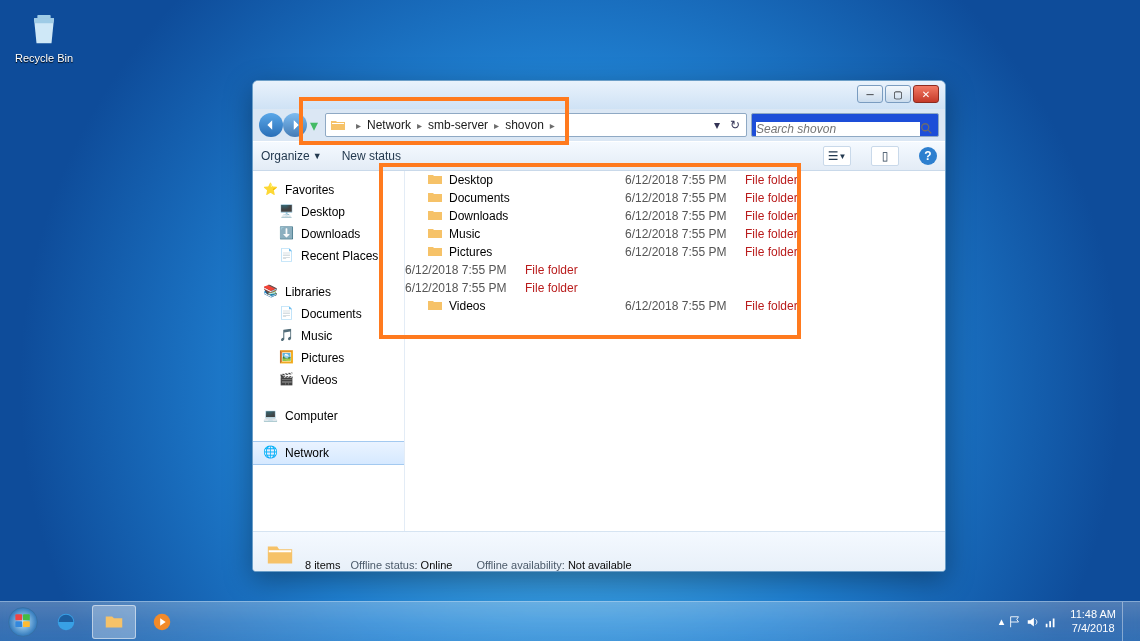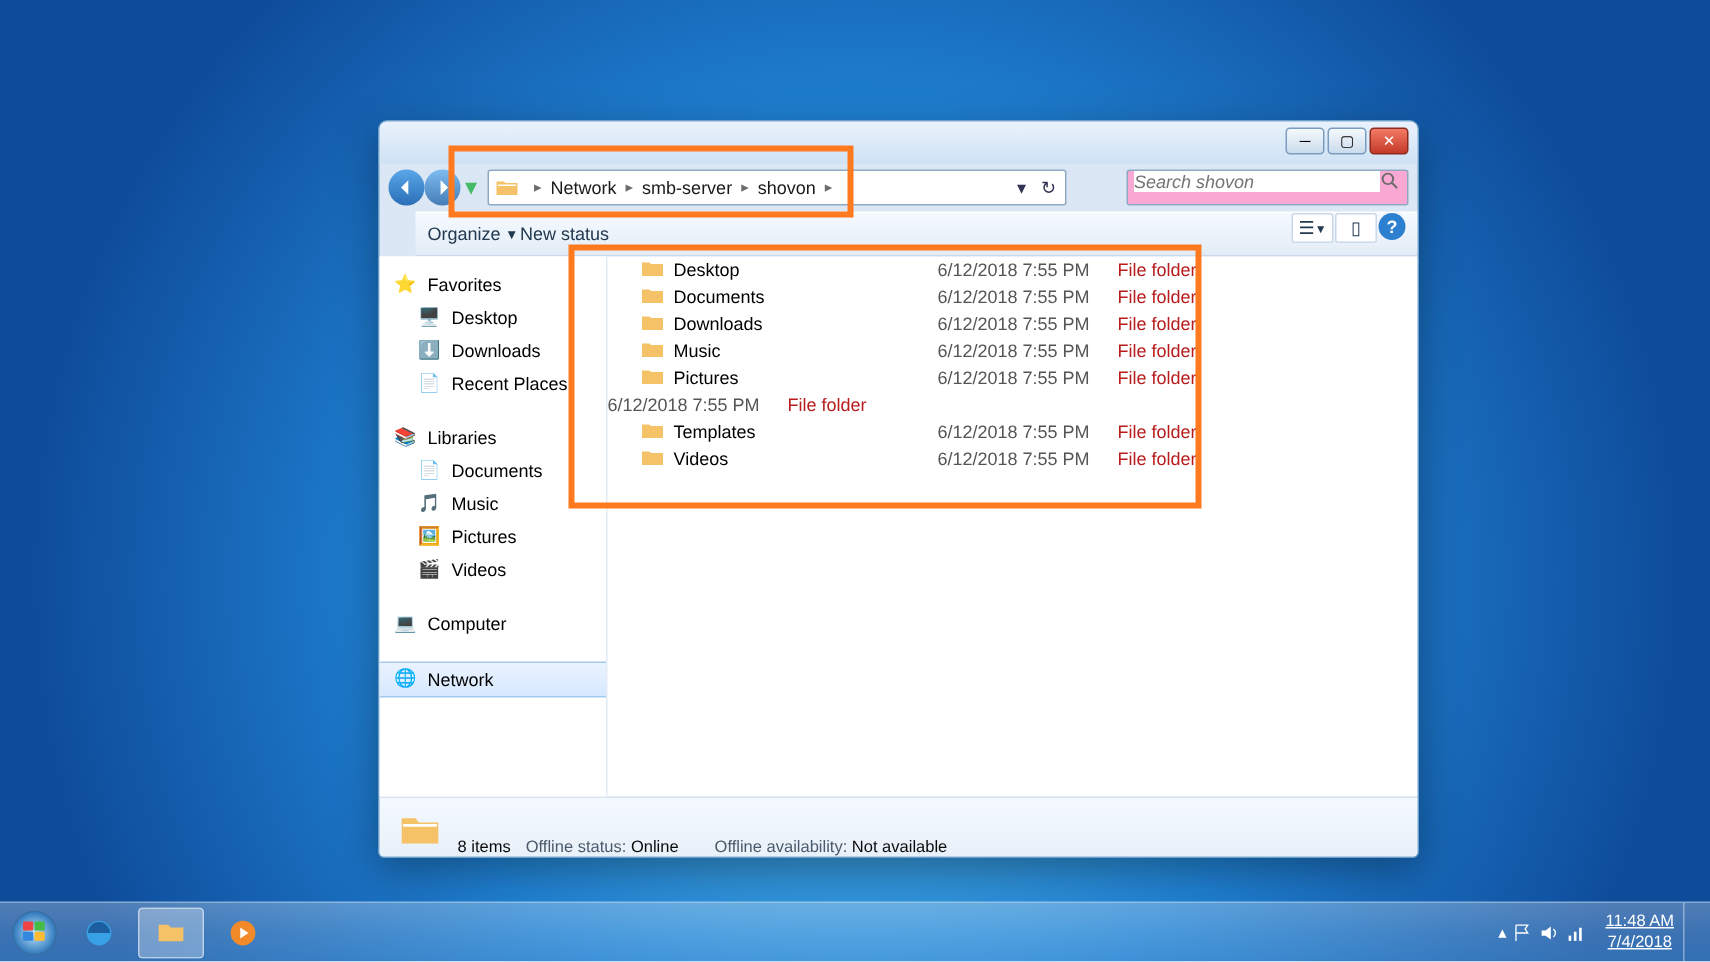--- a/index.html
+++ b/index.html
@@ -20,21 +20,21 @@
   display:flex; align-items:center; padding:0 4px;
 }
 .start-btn { width:38px; height:38px; display:flex;align-items:center;justify-content:center;cursor:pointer;}
 .start-btn svg{width:34px;height:34px;}
 .tb-item { height:34px; min-width:44px; margin:0 2px; border-radius:3px; display:flex; align-items:center; justify-content:center; cursor:pointer;}
 .tb-item.active { background: rgba(255,255,255,.3); box-shadow:0 0 0 1px rgba(255,255,255,.5) inset; }
 .tb-item svg{width:22px;height:22px;}
 .tb-spacer{flex:1;}
 .tray{display:flex;align-items:center;gap:4px;color:#fff;font-size:11px;padding:0 6px;}
 .tray svg{width:14px;height:14px;fill:#fff;}
-.clock{color:#fff;font-size:11px;text-align:center;line-height:1.2;padding:0 6px;text-decoration:underline;}
+.clock{color:#fff;font-size:11px;text-align:center;line-height:1.2;padding:0 6px;}
 .showdesk{width:14px;height:40px;border-left:1px solid rgba(255,255,255,.4);}
 
 .window {
   position:absolute; left:252px; top:80px; width:694px; height:492px;
   background:#dbe7f4;
   border:1px solid #6b9ec8; border-radius:6px 6px 4px 4px;
   box-shadow:0 8px 28px rgba(0,0,0,.35); overflow:hidden;
 }
 .titlebar{height:28px;background:linear-gradient(to bottom,#e9f2fc,#cfe2f5);position:relative;}
 .winctrl{position:absolute;right:6px;top:4px;display:flex;}
@@ -46,24 +46,24 @@
 .navcircle{width:24px;height:24px;border-radius:50%;background:linear-gradient(#5aa7e8,#2a6fb7);display:flex;align-items:center;justify-content:center;color:#fff;cursor:pointer;}
 .navcircle.fwd{filter:grayscale(.3) brightness(1.15);}
 .navcircle svg{width:12px;height:12px;fill:#fff;}
 .navdrop{width:14px;height:24px;display:flex;align-items:center;justify-content:center;color:#4b6;cursor:pointer;}
 .addrbar{flex:1;height:24px;background:#fff;border:1px solid #8fa9c4;border-radius:2px;display:flex;align-items:center;gap:0;padding:0 4px;font-size:12px;position:relative;}
 .addrbar .crumb{color:#1a1a1a;cursor:pointer;}
 .addrbar .sep{color:#6c6c6c;margin:0 6px;font-size:10px;}
 .addrbar .folder-ic{width:16px;height:16px;margin-right:4px;}
 .addrbar .dropend{position:absolute;right:2px;top:50%;transform:translateY(-50%);display:flex;}
 .addrbar .dropend div{width:18px;height:18px;display:flex;align-items:center;justify-content:center;color:#335;cursor:pointer;}
-.searchbar{width:188px;height:24px;background:#f9a8d4;border:1px solid #8fa9c4;border-radius:2px;display:flex;align-items:flex-start;padding:0 4px;margin-left:36px;}
+.searchbar{width:188px;height:24px;background:#1d4ed8;border:1px solid #8fa9c4;border-radius:2px;display:flex;align-items:flex-end;padding:0 4px;}
 .searchbar input{border:none;outline:none;font-size:12px;color:#6c6c6c;flex:1;font-style:italic;}
 .searchbar svg{width:14px;height:14px;fill:#6c6c6c;}
-.toolbar{height:30px;background:linear-gradient(#f5faff,#e3ecf6);border-top:1px solid #fff;border-bottom:1px solid #c9d9ea;display:flex;padding:0 8px;font-size:12px;color:#23394f;gap:1px;margin-left:24px;}
+.toolbar{height:30px;background:linear-gradient(#f5faff,#e3ecf6);border-top:1px solid #fff;border-bottom:1px solid #c9d9ea;display:flex;align-items:center;padding:0 8px;font-size:12px;color:#23394f;gap:20px;}
 .toolbar .tbtn{display:flex;align-items:center;gap:3px;cursor:pointer;}
 .toolbar .spacer{flex:1;}
 .toolbar .vbtn{width:28px;height:20px;border:1px solid #c9d9ea;border-radius:2px;display:flex;align-items:center;justify-content:center;background:#fff;cursor:pointer;}
 .toolbar .help{width:18px;height:18px;border-radius:50%;background:#2d7fcf;color:#fff;display:flex;align-items:center;justify-content:center;font-size:12px;font-weight:bold;cursor:pointer;}
 .body{display:flex;height:calc(100% - 28px - 32px - 30px - 40px);background:#fff;}
 .sidebar{width:152px;background:#fff;border-right:1px solid #e3ecf6;padding:8px 0;font-size:12px;overflow:hidden;}
 .sidegroup{padding:3px 10px;display:flex;align-items:center;gap:6px;cursor:pointer;}
 .sidegroup.header{font-weight:normal;}
 .sidegroup.child{padding-left:26px;}
 .sidegroup.sel{background:linear-gradient(#eaf3ff,#d6e9ff);border:1px solid #a3c9f0;border-left:none;border-right:none;}
@@ -88,20 +88,28 @@
 .statusbar .kv{margin-right:14px;}
 .statusbar .val{color:#0a0a0a;}
 
 .hl{position:absolute;border:4px solid #ff7a1e;pointer-events:none;}
 </style>
 </head>
 <body>
 
 <div class="desktop">
 
+  <div class="desk-icon">
+    <svg viewBox="0 0 48 48">
+        <path fill="#cfe8f7" d="M12 10h24l-3 30H15z"></path>
+        <path fill="#9ecbe6" d="M12 10h24l-1 6H13z"></path>
+        <rect x="16" y="6" width="16" height="4" rx="1" fill="#9ecbe6"></rect>
+      </svg>
+    <div>Recycle Bin</div>
+  </div>
 
   <div class="window">
     <div class="titlebar">
       <div class="winctrl">
         <div class="min">─</div>
         <div class="max">▢</div>
         <div class="close">✕</div>
       </div>
     </div>
 
@@ -264,26 +272,20 @@
               <div class="c-date">6/12/2018 7:55 PM</div>
               <div class="c-type">File folder</div>
               <div class="c-size"></div>
             </div>
             <div class="row">
               <div class="c-date">6/12/2018 7:55 PM</div>
               <div class="c-type">File folder</div>
               <div class="c-size"></div>
             </div>
             <div class="row">
-              <div class="c-name">
-                <span class="folder-ic"><svg viewBox="0 0 16 16">
-                    <path fill="#f6c268" d="M1 4h5l1 1h8v8H1z"></path>
-                  </svg></span>
-                <span>Templates</span>
-              </div>
               <div class="c-date">6/12/2018 7:55 PM</div>
               <div class="c-type">File folder</div>
               <div class="c-size"></div>
             </div>
             <div class="row">
               <div class="c-name">
                 <span class="folder-ic"><svg viewBox="0 0 16 16">
                     <path fill="#f6c268" d="M1 4h5l1 1h8v8H1z"></path>
                   </svg></span>
                 <span>Videos</span>

